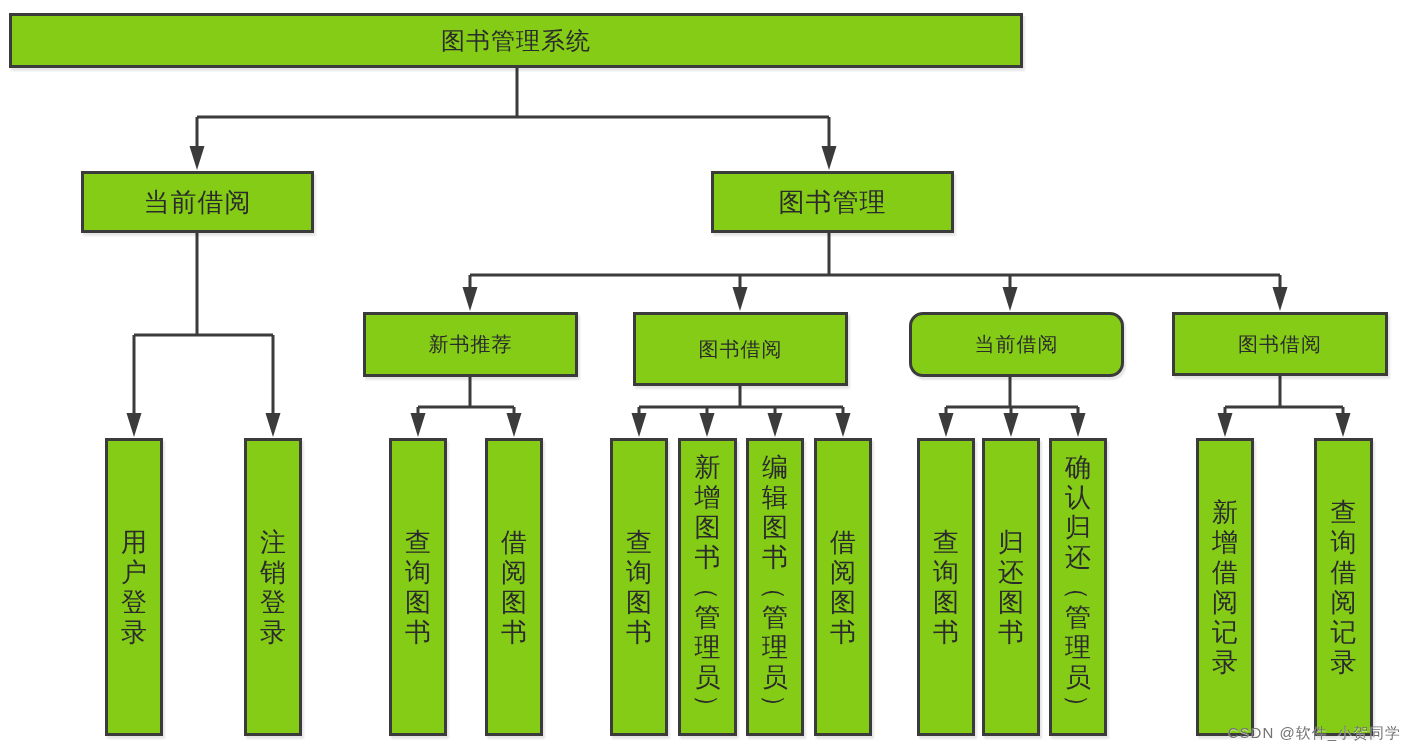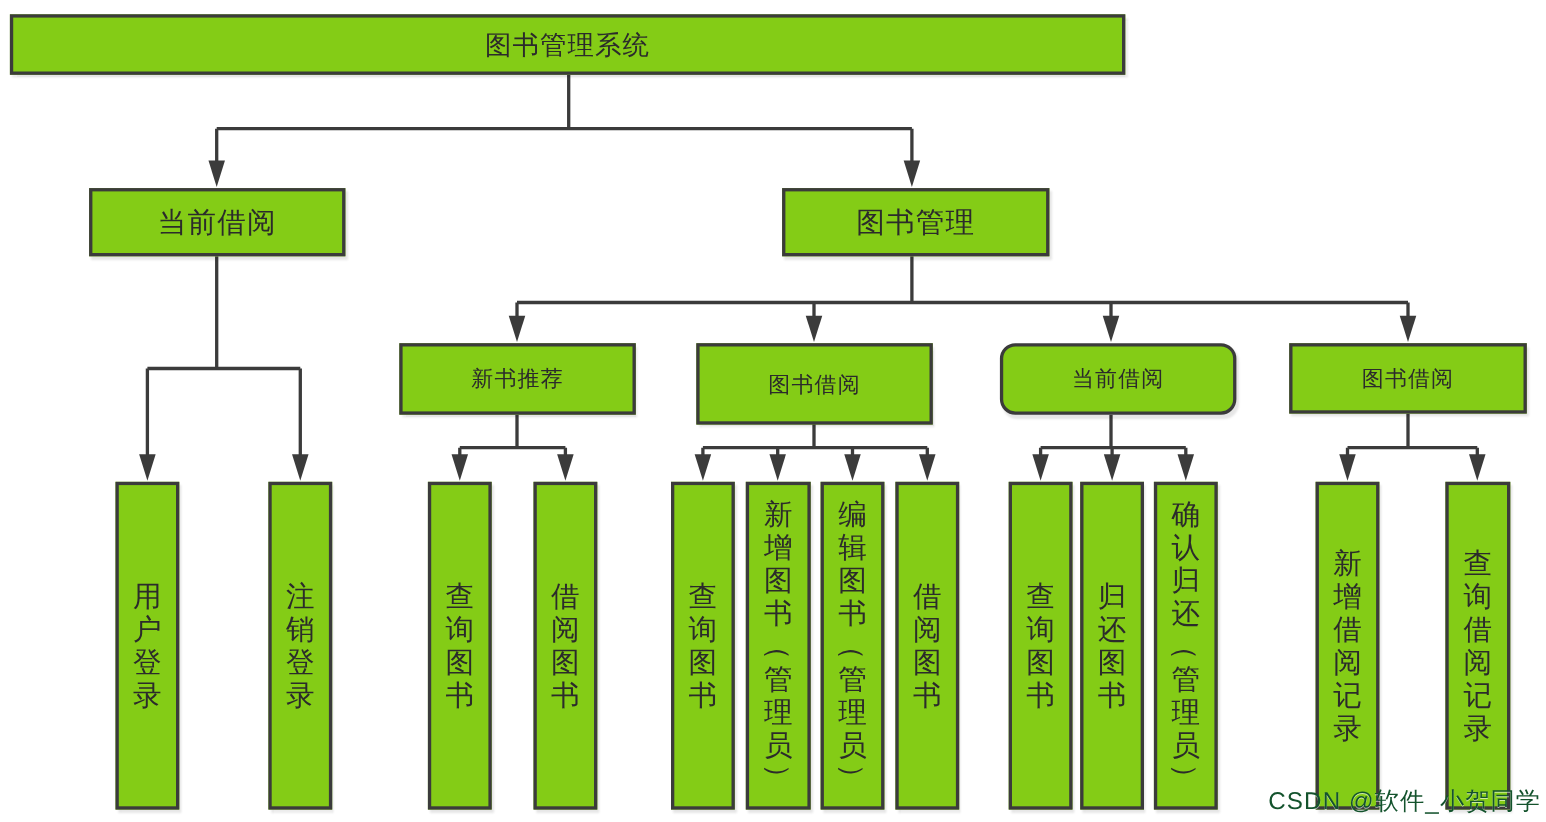--- a/index.html
+++ b/index.html
@@ -33,22 +33,22 @@
   .v-node span{
     display:block;
     line-height:30px;
     height:30px;
     text-align:center;
   }
   .v-node span.rot{transform:rotate(90deg);}
   #watermark{
     position:absolute;
     right:4px;bottom:4px;
-    font-size:22px;
-    color:#14532d;
+    font-size:15px;
+    color:#737373;
     letter-spacing:1px;
     z-index:5;
     text-shadow:0 1px 0 rgba(255,255,255,0.6);
   }
 </style>
 </head>
 <body>
 
 <div id="stage">
 

